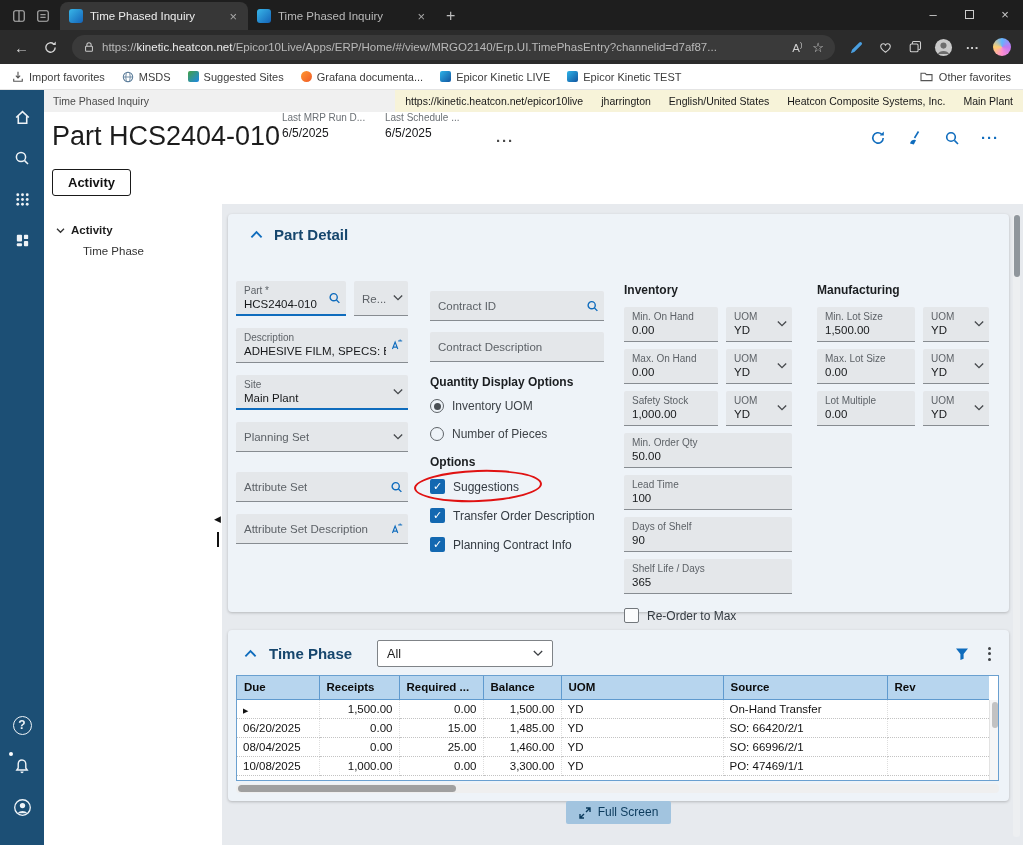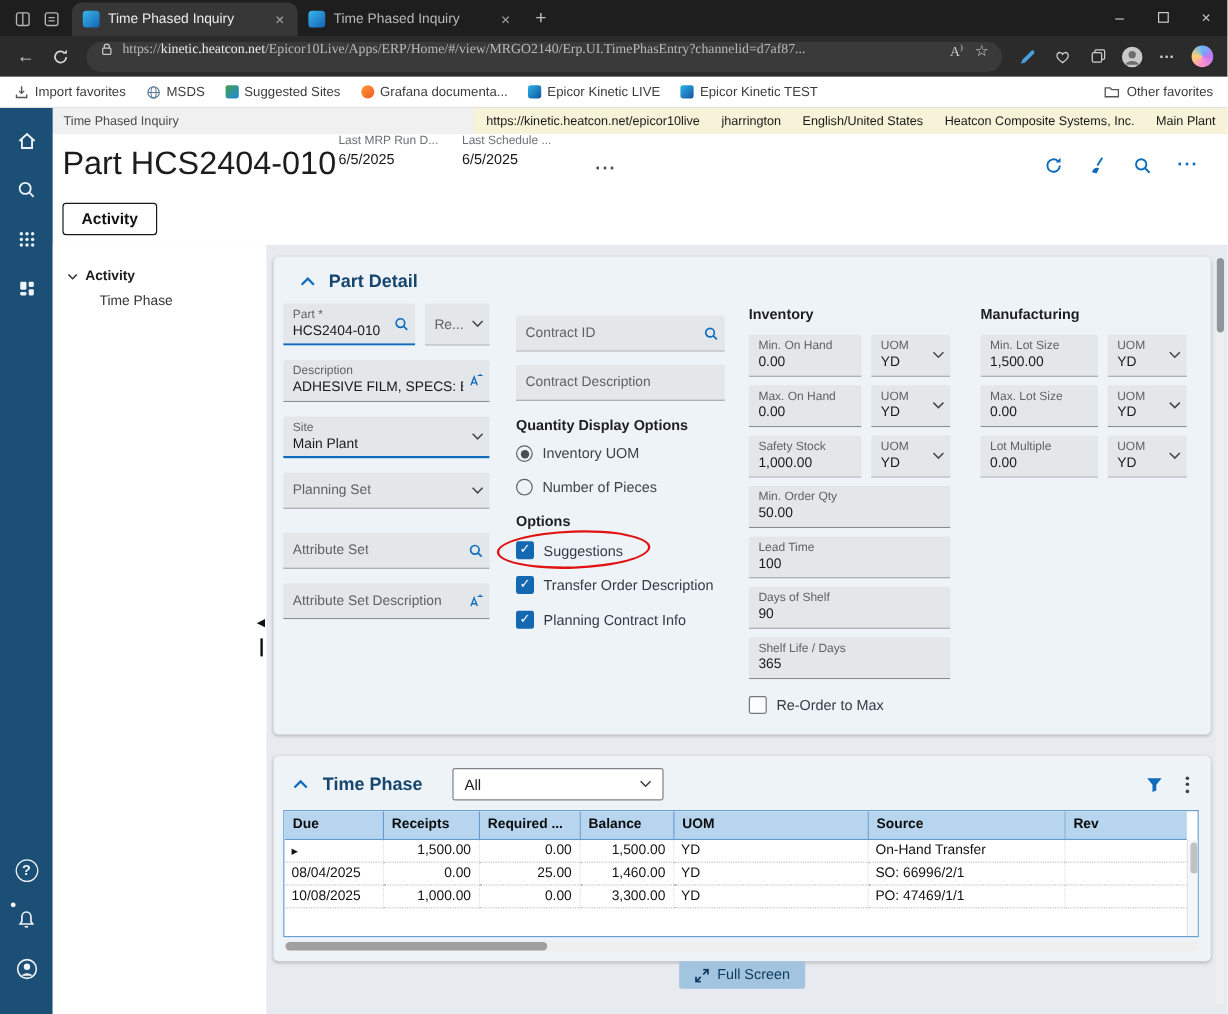--- a/index.html
+++ b/index.html
@@ -18,22 +18,22 @@
   .t-title { flex:1; white-space:nowrap; overflow:hidden; }
   .t-close { font-size:13px; color:#a8a8a8; padding:0 2px; }
   .newtab { margin:0 0 6px 10px; font-size:16px; color:#bdbdbd; line-height:1; }
   .wincontrols { margin-left:auto; display:flex; height:28px; align-self:flex-start; }
   .wc { width:36px; display:flex; align-items:center; justify-content:center; color:#cccccc; font-size:13px; }
   .wc .sq { width:9px; height:9px; border:1px solid #ccc; }
 
   .navbar { height:34px; background:#2b2b2b; display:flex; align-items:center; padding:0 8px; gap:2px; }
   .nb-ic { width:27px; height:26px; display:flex; align-items:center; justify-content:center;
            color:#d4d4d4; font-size:15px; flex:none; }
-  .addr { flex:1; height:25px; background:#3a3a3a; border-radius:13px; display:flex; align-items:flex-start;
-          padding:0 11px; gap:7px; margin:0 6px; min-width:0;font-family:Liberation Serif, serif; }
+  .addr { flex:1; height:25px; background:#3a3a3a; border-radius:13px; display:flex; align-items:center;
+          padding:0 11px; gap:7px; margin:0 6px; min-width:0; }
   .url { flex:1; font-size:11.5px; color:#b9b9b9; white-space:nowrap; overflow:hidden; min-width:0; }
   .url .host { color:#ededed; }
   .addr-r { display:flex; gap:10px; color:#cfcfcf; font-size:11.5px; align-items:center; }
   .copilot { width:18px; height:18px; border-radius:50%;
              background:conic-gradient(#61b5ff,#c178f2,#ff8fd0,#ffd071,#61b5ff); }
 
   .favbar { height:26px; background:#fff; border-bottom:1px solid #e4e4e4; display:flex; align-items:center;
             padding:0 12px; gap:17px; font-size:11px; color:#3c3c3c; }
   .fav { display:flex; align-items:center; gap:5px; white-space:nowrap; }
   .sqic { width:11px; height:11px; border-radius:2px; flex:none; }
@@ -75,21 +75,21 @@
 
   .cards { flex:1; padding:10px 14px 0 6px; position:relative; min-width:0; }
   .cards-sb { position:absolute; right:3px; top:10px; bottom:8px; width:7px; background:#edeff1; border-radius:3px; }
   .cards-sb .thumb { position:absolute; top:1px; left:.5px; width:6px; height:62px; background:#8f969c; border-radius:3px; }
 
   .card { background:#eef3f8; border-radius:4px; box-shadow:0 1px 3px rgba(0,0,0,.22); }
   .card-head { display:flex; align-items:center; gap:11px; padding:12px 14px 8px 22px; }
   .card-title { font-size:15px; font-weight:bold; color:#16466d; }
 
   
-  .pd-body { display:flex; padding:2px 12px 0 8px; }
+  .pd-body { display:flex; padding:2px 12px 0 8px;margin-top:28px; }
   .c1 { width:172px; margin-right:22px; }
   .c2 { width:174px; margin-right:20px; position:relative; }
   .c3 { width:168px; margin-right:25px; }
   .c4 { width:172px; }
   .fld { position:relative; background:#e4e7ea; border-bottom:1px solid #878c91; border-radius:2px 2px 0 0;
          padding:4px 22px 3px 8px; min-height:34px; }
   .fld .lb { font-size:10px; color:#5d6267; line-height:12px; white-space:nowrap; overflow:hidden; }
   .fld .vl { font-size:11.5px; color:#17191b; line-height:15px; white-space:nowrap; overflow:hidden; }
   .fld.empty { display:flex; align-items:center; min-height:30px; }
   .fld.empty .lb { font-size:11.5px; }
@@ -690,20 +690,29 @@
                   <tr>
                     <td><span class="row-marker">▶</span></td>
                     <td class="num">1,500.00</td>
                     <td class="num">0.00</td>
                     <td class="num">1,500.00</td>
                     <td>YD</td>
                     <td>On-Hand Transfer</td>
                     <td></td>
                   </tr>
                   <tr>
+                    <td>06/20/2025</td>
+                    <td class="num">0.00</td>
+                    <td class="num">15.00</td>
+                    <td class="num">1,485.00</td>
+                    <td>YD</td>
+                    <td>SO: 66420/2/1</td>
+                    <td></td>
+                  </tr>
+                  <tr>
                     <td>08/04/2025</td>
                     <td class="num">0.00</td>
                     <td class="num">25.00</td>
                     <td class="num">1,460.00</td>
                     <td>YD</td>
                     <td>SO: 66996/2/1</td>
                     <td></td>
                   </tr>
                   <tr>
                     <td>10/08/2025</td>

